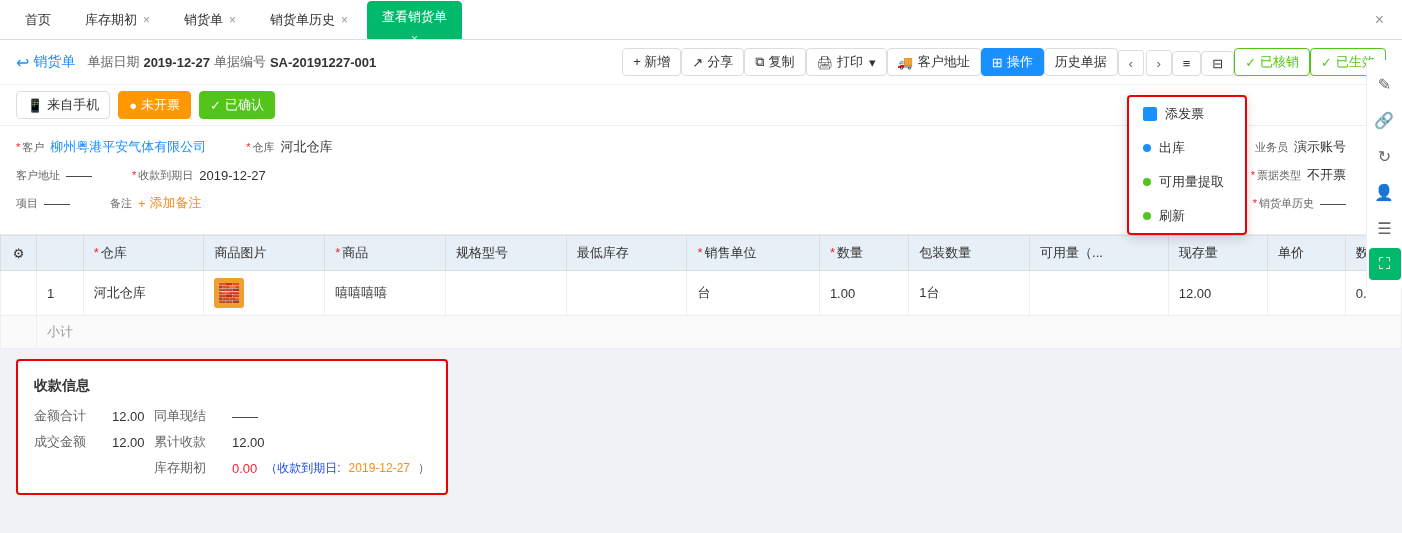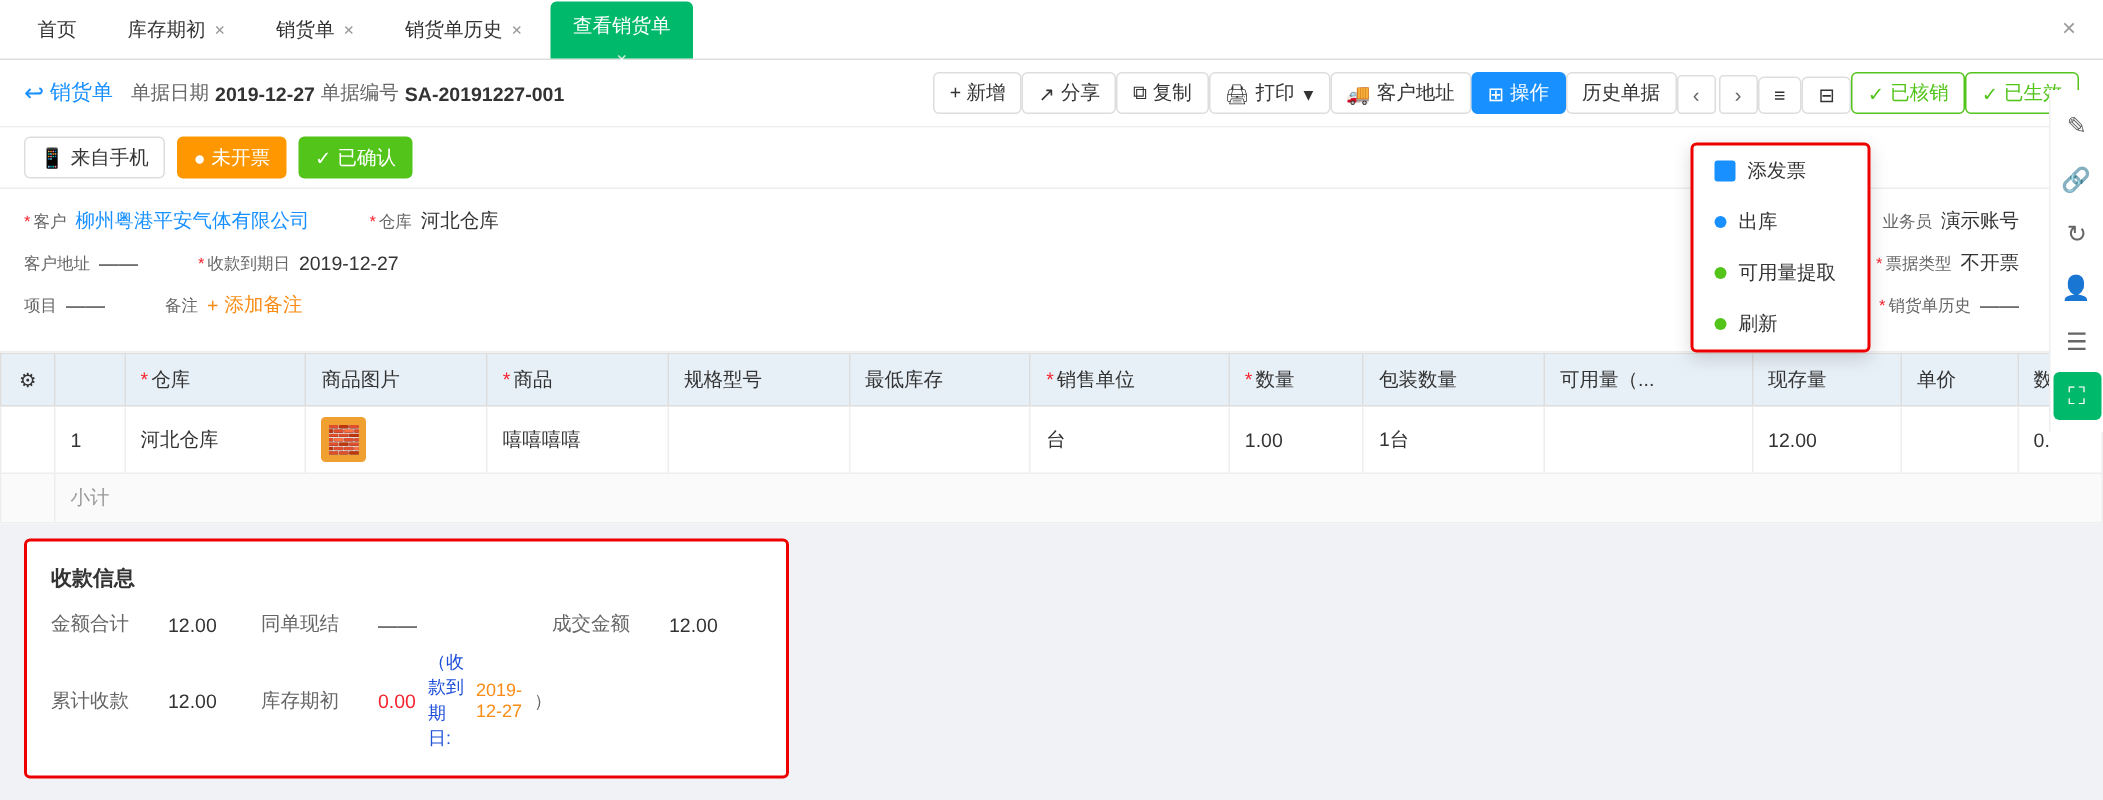--- a/index.html
+++ b/index.html
@@ -61,24 +61,24 @@
     th .req { color: #f5222d; margin-right: 2px; }
     td { padding: 7px 10px; border: 1px solid #eee; white-space: nowrap; color: #333; }
     tr.data-row td { background: #fff; }
     tr.subtotal-row td { background: #fafafa; color: #999; }
     .gear-col { width: 36px; text-align: center; }
     .product-img { width: 30px; height: 30px; background: #f0a030; display: inline-flex; align-items: center; justify-content: center; border-radius: 3px; }
 
     
     .summary-box {
       border: 2px solid #e00; background: #fff; margin: 10px 16px; padding: 16px;
-      width: 510px; border-radius: 4px;
+      width: 432px; border-radius: 4px;
     }
     .summary-title { font-weight: bold; font-size: 14px; margin-bottom: 12px; }
-    .summary-grid { display: grid; grid-template-columns: 1fr 1fr 1fr; gap: 8px 0; }
+    .summary-grid { display: grid; grid-template-columns: 1fr; gap: 8px 0; }
     .summary-item { display: flex; align-items: center; gap: 8px; }
     .summary-label { color: #666; white-space: nowrap; min-width: 70px; }
     .summary-value { color: #333; }
     .summary-value.red { color: #f5222d; }
 
     
     .dropdown-overlay {
       position: fixed; top: 95px; right: 155px; z-index: 1000;
       background: #fff; border: 2px solid #e00; border-radius: 4px;
       box-shadow: 0 4px 12px rgba(0,0,0,0.15); min-width: 120px; overflow: hidden;

